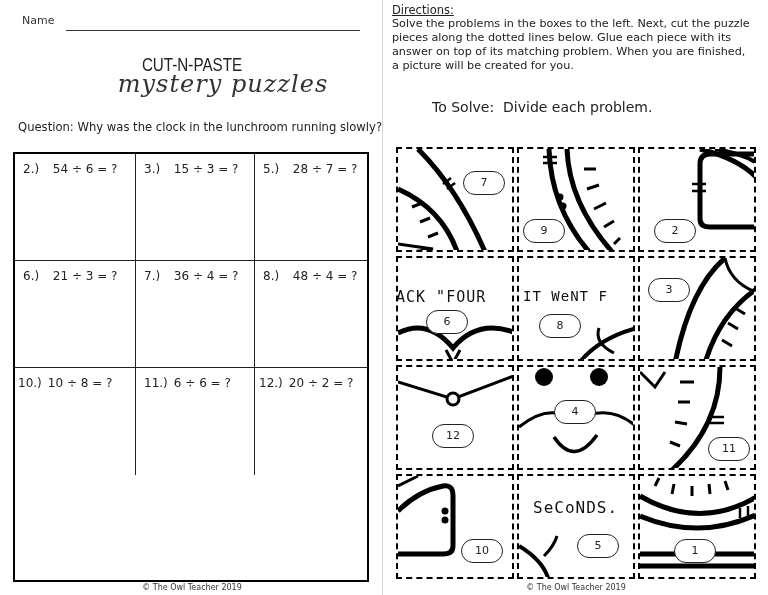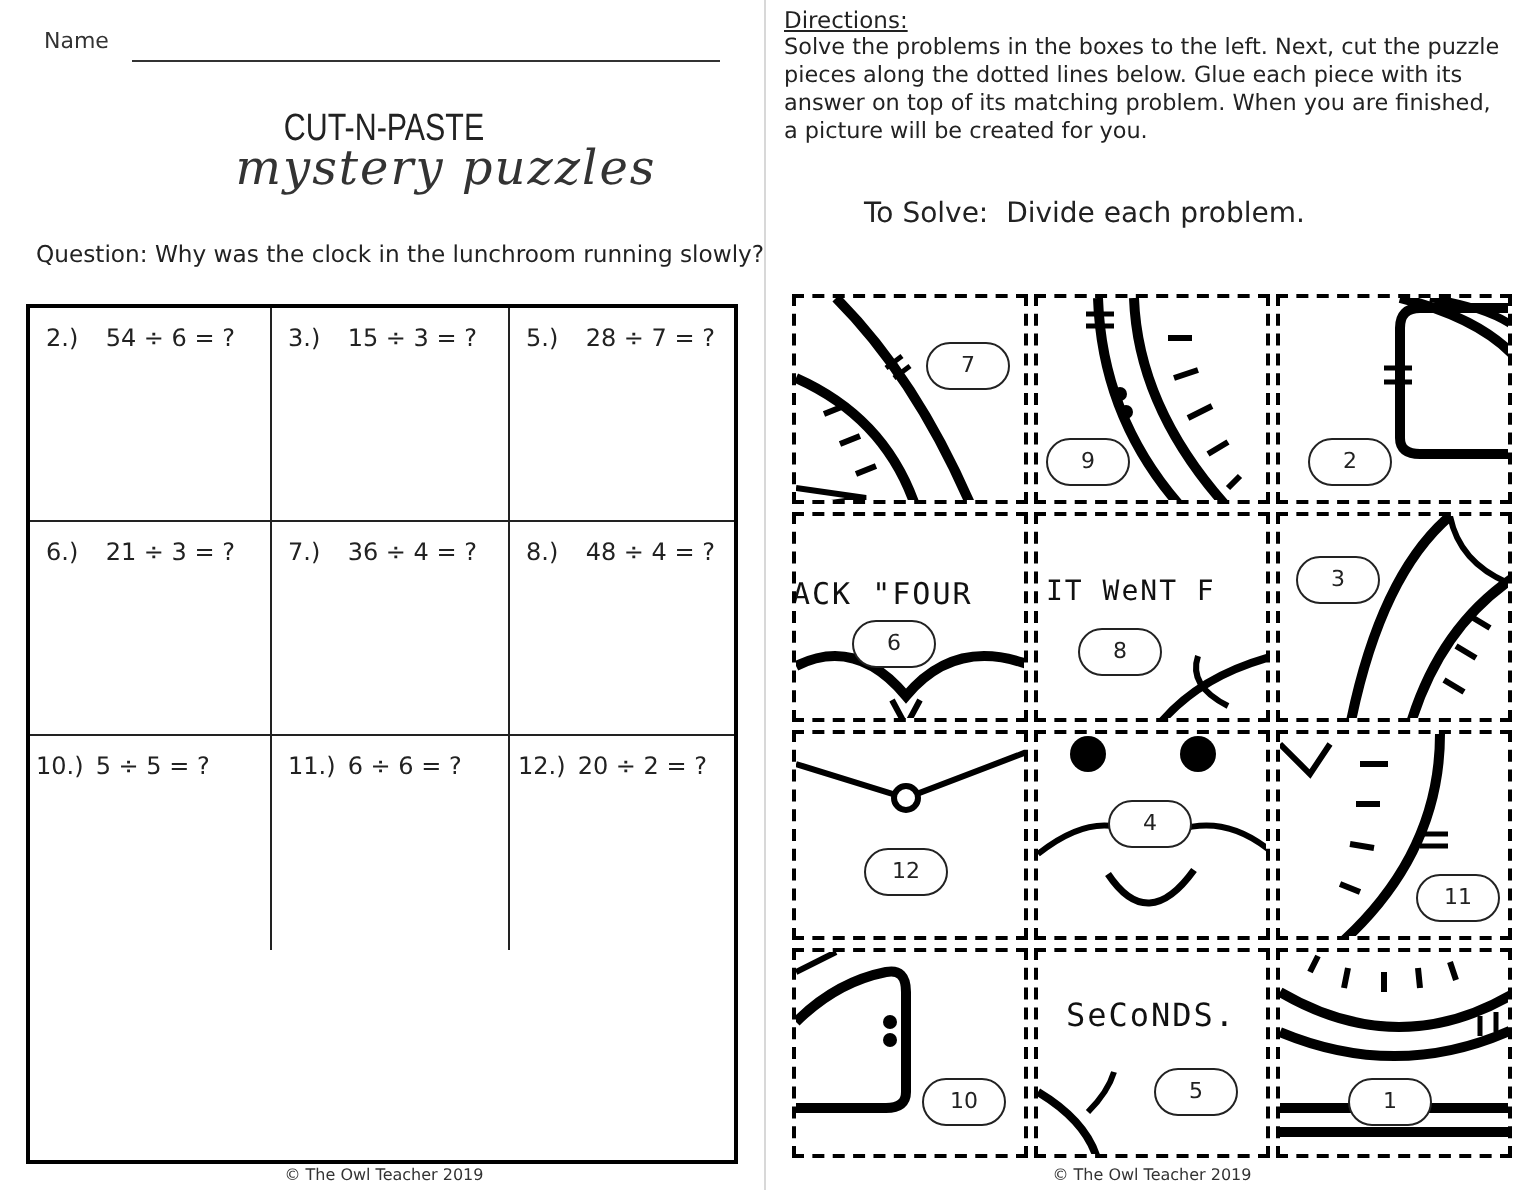--- a/index.html
+++ b/index.html
@@ -55,21 +55,21 @@
   <div class="cell">
       <div class="prob"><span class="num">6.)</span> <span>21 ÷ 3 = ?</span></div>
     </div>
   <div class="cell">
       <div class="prob"><span class="num">7.)</span> <span>36 ÷ 4 = ?</span></div>
     </div>
   <div class="cell">
       <div class="prob"><span class="num">8.)</span> <span>48 ÷ 4 = ?</span></div>
     </div>
   <div class="cell">
-      <div class="prob" style="left:3px"><span class="num">10.)</span> <span>5 ÷ 5 = ?</span></div>
+      <div class="prob" style="left:3px"><span class="num">10.)</span> <span>10 ÷ 8 = ?</span></div>
     </div>
   <div class="cell">
       <div class="prob"><span class="num">11.)</span> <span>6 ÷ 6 = ?</span></div>
     </div>
   <div class="cell">
       <div class="prob" style="left:4px"><span class="num">12.)</span> <span>20 ÷ 2 = ?</span></div>
     </div>
 </div>
 
 <div class="footer-left">© The Owl Teacher 2019</div>

